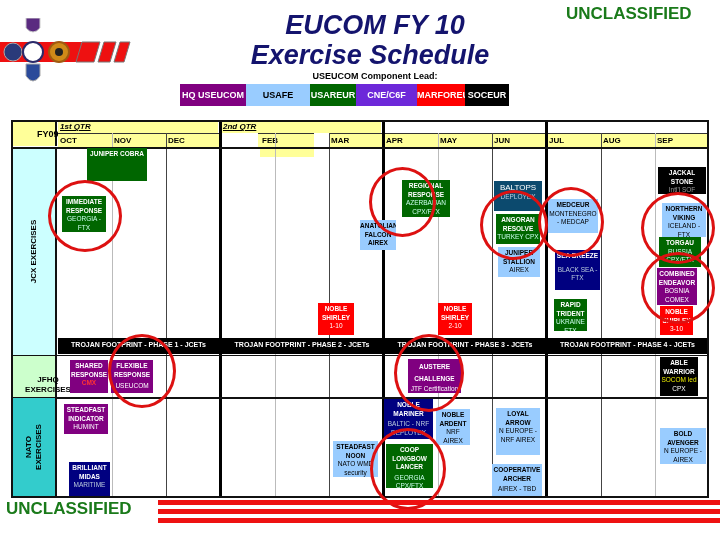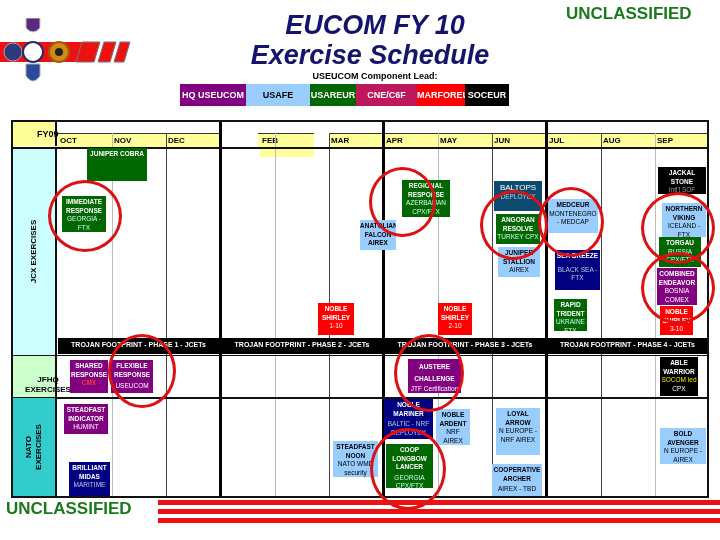--- a/index.html
+++ b/index.html
@@ -65,29 +65,31 @@
 
 <div class="abs unclass-top">UNCLASSIFIED</div>
 <div class="abs title1">EUCOM FY 10</div>
 <div class="abs title2">Exercise Schedule</div>
 <div class="abs lead-label">USEUCOM Component Lead:</div>
 
 <div class="abs legend">
   <div style="width:66px;background:#800080;color:#fff;">HQ USEUCOM</div>
   <div style="width:64px;background:#99ccff;color:#000;">USAFE</div>
   <div style="width:46px;background:#006600;color:#fff;">USAREUR</div>
-  <div style="width:61px;background:#be185d;color:#fff;">CNE/C6F</div>
+  <div style="width:61px;background:#6d28d9;color:#fff;">CNE/C6F</div>
   <div style="width:48px;background:#ff0000;color:#fff;">MARFOREUR</div>
   <div style="width:44px;background:#000;color:#fff;">SOCEUR</div>
 </div>
 
 <div class="abs grid">
 
   <div class="cell fy" style="left:0;top:0;width:44px;height:24px;border-right:2px solid #111;">FY09</div>
 
+  <div class="cell qtr" style="left:45px;top:0;width:160px;height:11px;">1st QTR</div>
+  <div class="cell qtr" style="left:208px;top:0;width:160px;height:11px;">2nd QTR</div>
 
   <div class="cell month" style="left:45px;top:11px;width:54px;height:14px;">OCT</div>
   <div class="cell month" style="left:99px;top:11px;width:54px;height:14px;">NOV</div>
   <div class="cell month" style="left:153px;top:11px;width:55px;height:14px;">DEC</div>
   <div class="cell month" style="left:208px;top:11px;width:54px;height:14px;margin-left:37px;">JAN</div>
   <div class="cell month" style="left:247px;top:11px;width:54px;height:24px;">FEB</div>
   <div class="cell month" style="left:316px;top:11px;width:55px;height:14px;">MAR</div>
   <div class="cell month" style="left:371px;top:11px;width:54px;height:14px;">APR</div>
   <div class="cell month" style="left:425px;top:11px;width:54px;height:14px;">MAY</div>
   <div class="cell month" style="left:479px;top:11px;width:70px;height:14px;">JUN</div>

